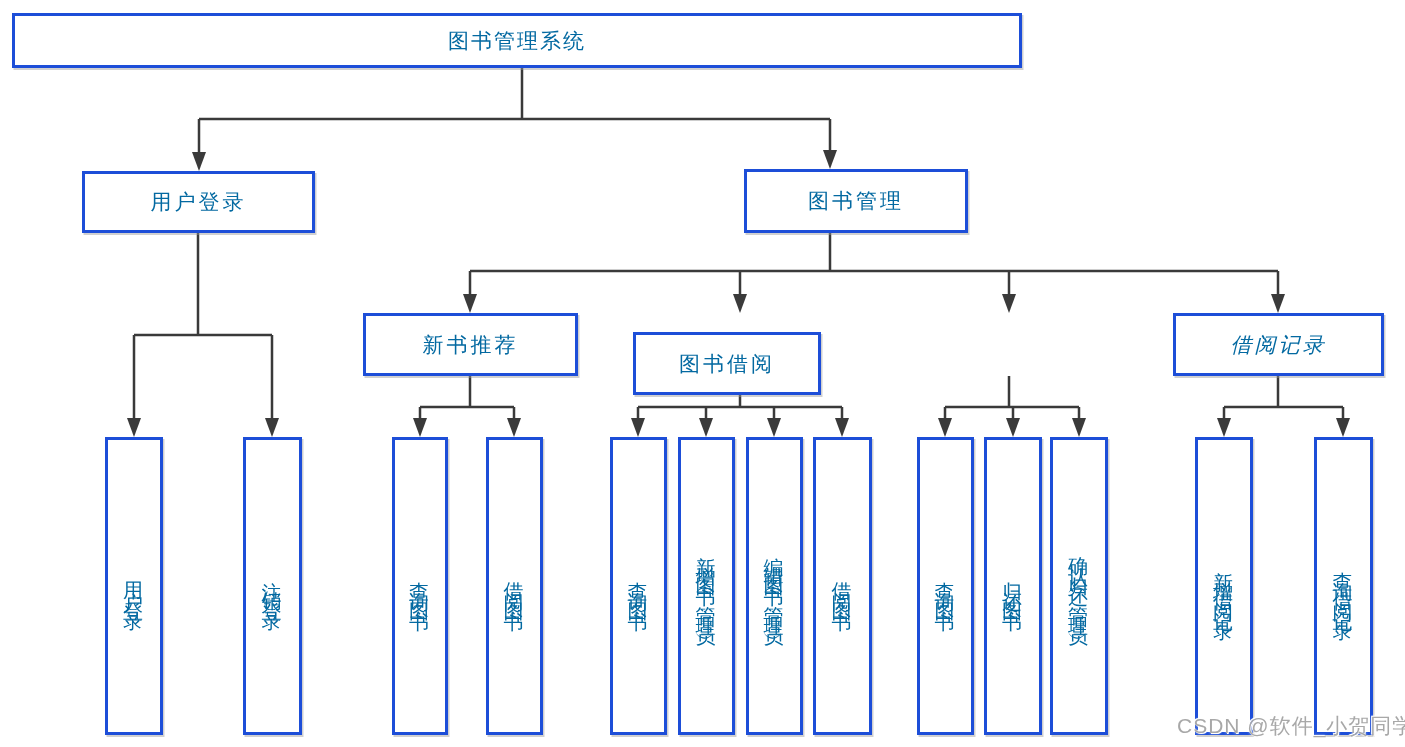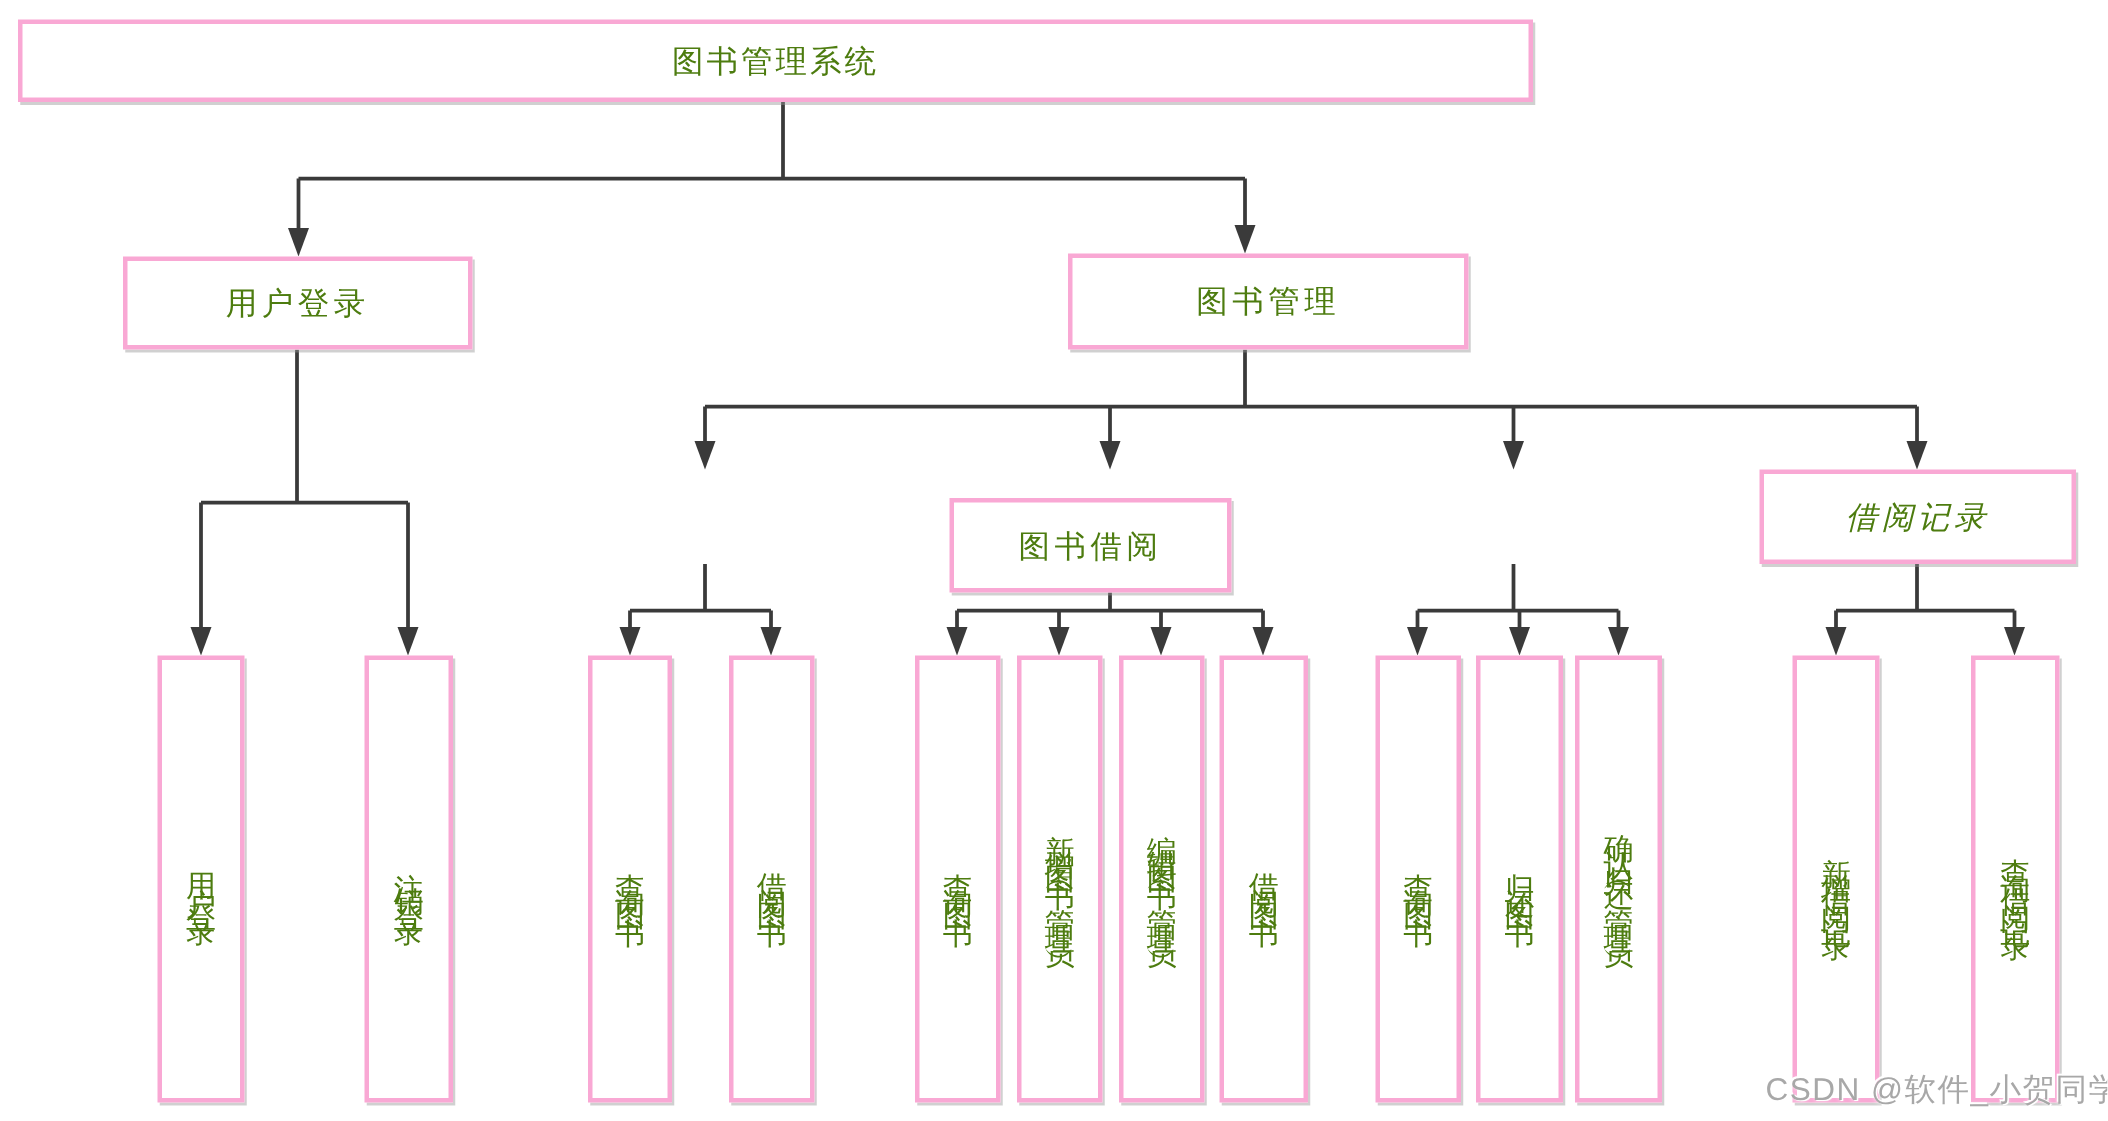--- a/index.html
+++ b/index.html
@@ -14,26 +14,26 @@
   #conn {
     position: absolute;
     left: 0; top: 0;
     width: 1405px; height: 747px;
     pointer-events: none;
   }
   .node {
     position: absolute;
     box-sizing: border-box;
     background: #ffffff;
-    border: 3px solid #f9a8d4;
+    border: 3px solid #1d4ed8;
     box-shadow: 1.5px 2px 0 rgba(150,150,150,0.45);
     display: flex;
     align-items: center;
     justify-content: center;
-    color: #4d7c0f;
+    color: #0369a1;
     text-align: right;
     white-space: nowrap;
   }
   .h-node {
     font-size: 21px;
     letter-spacing: 3px;
   }
   .root-node {
     font-size: 21px;
     letter-spacing: 2px;
@@ -88,22 +88,23 @@
       <polygon points="938,418 952,418 945,437" fill="#3a3a3a"></polygon>
       <polygon points="1006,418 1020,418 1013,437" fill="#3a3a3a"></polygon>
       <polygon points="1072,418 1086,418 1079,437" fill="#3a3a3a"></polygon>
       <polygon points="1217,418 1231,418 1224,437" fill="#3a3a3a"></polygon>
       <polygon points="1336,418 1350,418 1343,437" fill="#3a3a3a"></polygon>
     </svg>
 
   <div class="node h-node root-node" style="left:12px; top:13px; width:1010px; height:55px;">图书管理系统</div>
 
   <div class="node h-node" style="left:82px; top:171px; width:233px; height:62px;">用户登录</div>
-  <div class="node h-node" style="left:712px; top:169px; width:267px; height:64px;">图书管理</div>
+  <div class="node h-node" style="left:744px; top:169px; width:224px; height:64px;">图书管理</div>
 
+  <div class="node h-node" style="left:363px; top:313px; width:215px; height:63px;">新书推荐</div>
   <div class="node h-node" style="left:633px; top:332px; width:188px; height:63px;">图书借阅</div>
   <div class="node h-node" style="left:1173px; top:313px; width:211px; height:63px;font-style:italic;">借阅记录</div>
 
   <div class="node v-node" style="left:105px; top:437px; width:58px; height:298px;">用户登录</div>
   <div class="node v-node" style="left:243px; top:437px; width:59px; height:298px;">注销登录</div>
 
   <div class="node v-node" style="left:392px; top:437px; width:56px; height:298px;">查询图书</div>
   <div class="node v-node" style="left:486px; top:437px; width:57px; height:298px;">借阅图书</div>
 
   <div class="node v-node" style="left:610px; top:437px; width:57px; height:298px;">查询图书</div>

